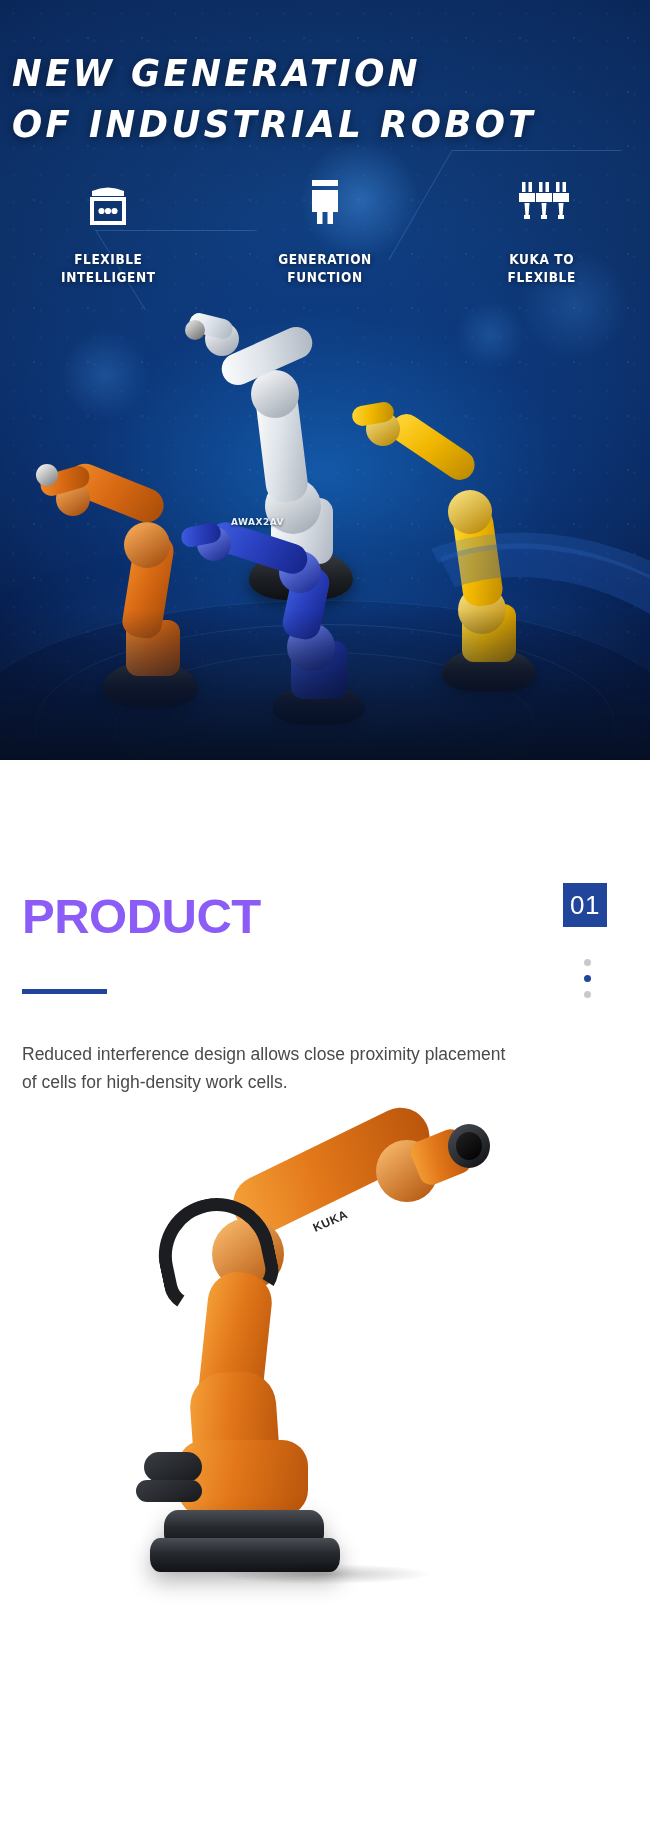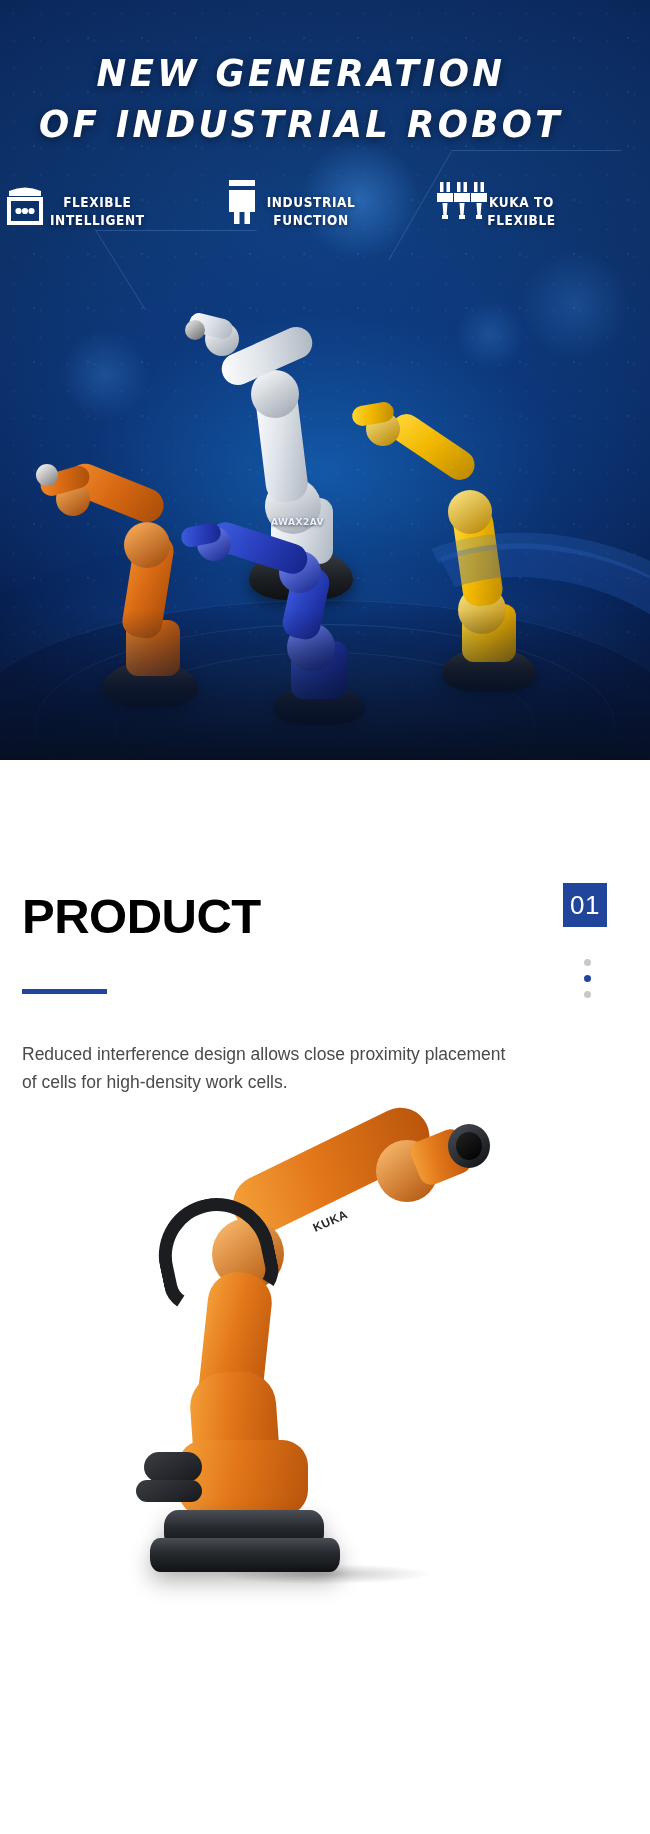--- a/index.html
+++ b/index.html
@@ -92,21 +92,21 @@
     border:1px solid rgba(120,195,255,.16);
   }
   .ring-floor::before { inset: 24px 70px; }
   .ring-floor::after  { inset: 52px 150px; }
 
   .hero-title {
     position: absolute;
     top: 48px;
     left: 0;
     width: 602px;
-    text-align: center;
+    text-align: left;
     z-index: 6;
   }
   .hero-title .line {
     display: block;
     color: #ffffff;
     font-family: "DejaVu Sans", sans-serif;
     font-weight: 700;
     font-style: italic;
     font-size: 37px;
     letter-spacing: 3.5px;
@@ -120,21 +120,21 @@
     position: absolute;
     top: 172px;
     left: 0;
     width: 650px;
     display: flex;
     z-index: 6;
   }
   .feature {
     flex: 1 1 0;
     display: flex;
-    flex-direction: row;
+    flex-direction: column;
     align-items: center;
   }
   .feat-icon {
     height: 56px;
     display: flex;
     align-items: flex-end;
     justify-content: center;
     margin-bottom: 22px;
   }
   .feat-label {
@@ -225,21 +225,21 @@
     width: 650px;
     height: 1074px;
     background: #ffffff;
   }
 
   .section-head {
     position: relative;
     padding: 126px 40px 0 22px;
   }
   .sec-title {
-    color: #000000;
+    color: #8b5cf6;
     font-family: "Liberation Sans", sans-serif;
     font-weight: 700;
     font-size: 49px;
     line-height: 1.24;
     letter-spacing: -0.5px;
   }
   .sec-title .t2 { display:block; }
 
   .badge {
     position: absolute;
@@ -373,21 +373,21 @@
       <div class="feature">
         <div class="feat-icon">
           <svg width="50" height="52" viewBox="0 0 50 52" aria-hidden="true">
             <rect x="12" y="4" width="26" height="6" fill="#ffffff"></rect>
             <path d="M12 14 L38 14 L38 36 L12 36 Z" fill="#ffffff"></path>
             <rect x="17" y="36" width="5.5" height="12" fill="#ffffff"></rect>
             <rect x="27.5" y="36" width="5.5" height="12" fill="#ffffff"></rect>
           </svg>
         </div>
         <div class="feat-label">
-          <span>INDUSTRIAL</span><br>
+          <span>GENERATION</span><br>
           <span>FUNCTION</span>
         </div>
       </div>
 
       <div class="feature">
         <div class="feat-icon">
           <svg width="54" height="50" viewBox="0 0 54 50" aria-hidden="true">
             <g fill="#ffffff">
               <rect x="7" y="4" width="3.5" height="10"></rect>
               <rect x="13.5" y="4" width="3.5" height="10"></rect>
@@ -455,21 +455,21 @@
 
       <div class="robot r-blue" style="left:195px;top:225px;width:220px;height:215px;">
         <div class="base" style="left:78px;top:170px;width:92px;height:40px;"></div>
         <div class="seg" style="left:96px;top:126px;width:56px;height:58px;border-radius:12px;"></div>
         <div class="joint" style="left:92px;top:108px;width:48px;height:48px;"></div>
         <div class="seg" style="left:92px;top:52px;width:38px;height:72px;border-radius:15px;transform:rotate(12deg);"></div>
         <div class="joint" style="left:84px;top:36px;width:42px;height:42px;"></div>
         <div class="seg" style="left:14px;top:18px;width:100px;height:30px;border-radius:15px;transform:rotate(18deg);"></div>
         <div class="joint" style="left:2px;top:12px;width:34px;height:34px;"></div>
         <div class="seg" style="left:-14px;top:10px;width:40px;height:20px;border-radius:10px;transform:rotate(-12deg);"></div>
-        <span class="robot-tag" style="left:36px;top:2px;margin-left:40px;">AWAX2AV</span>
+        <span class="robot-tag" style="left:36px;top:2px;">AWAX2AV</span>
       </div>
 
     </div>
 
     <div class="hero-fade"></div>
     <div class="hero-swoosh"></div>
     <div class="hero-swoosh two"></div>
   </section>
 
   <section class="details">

